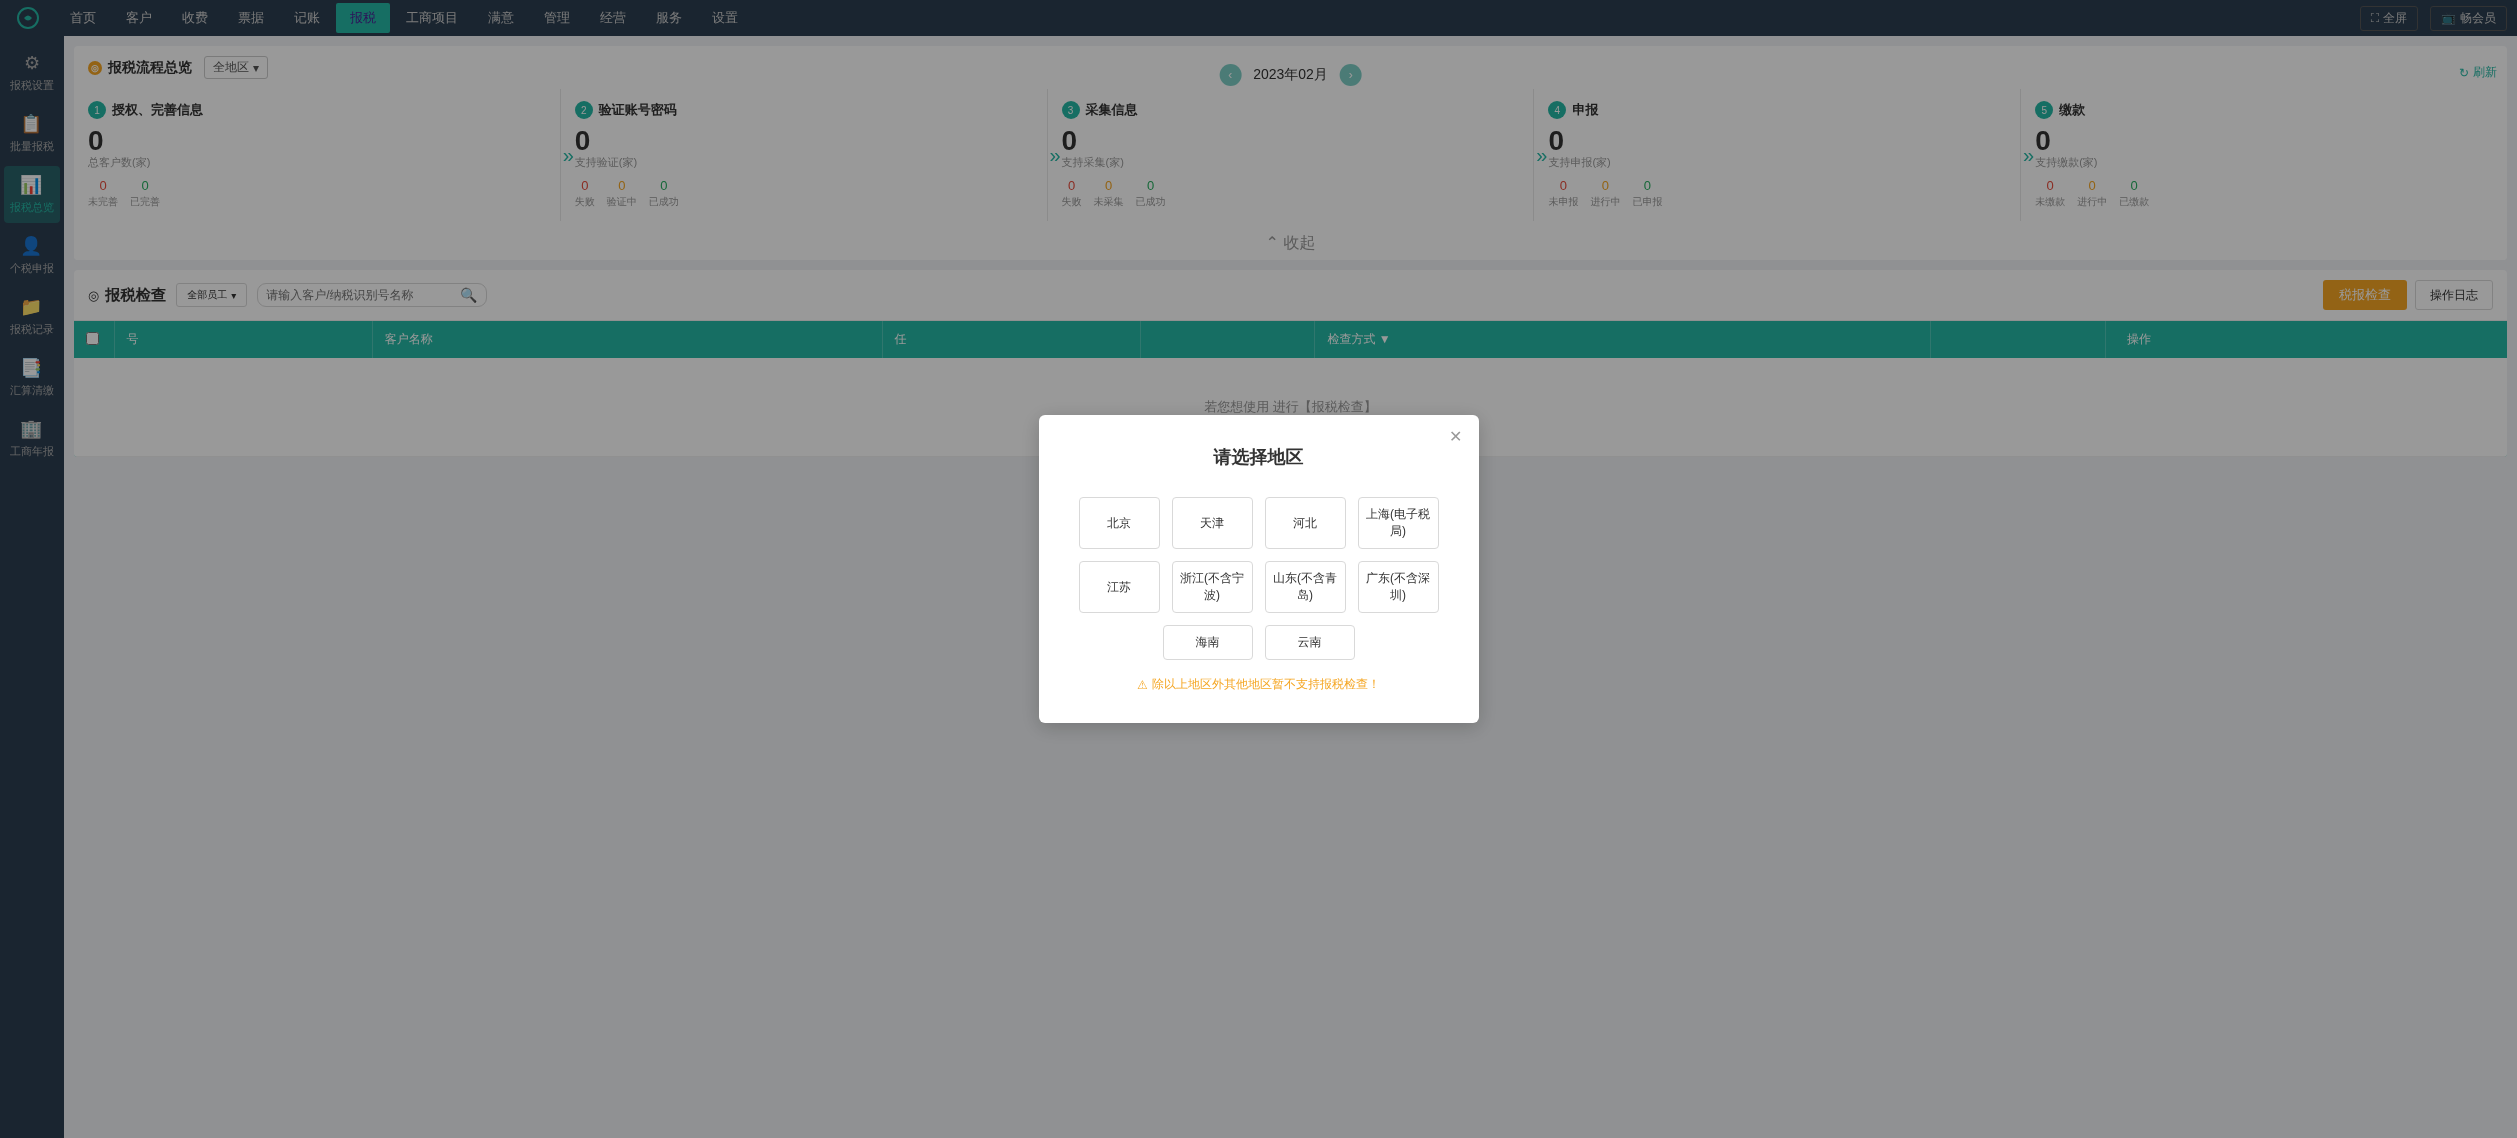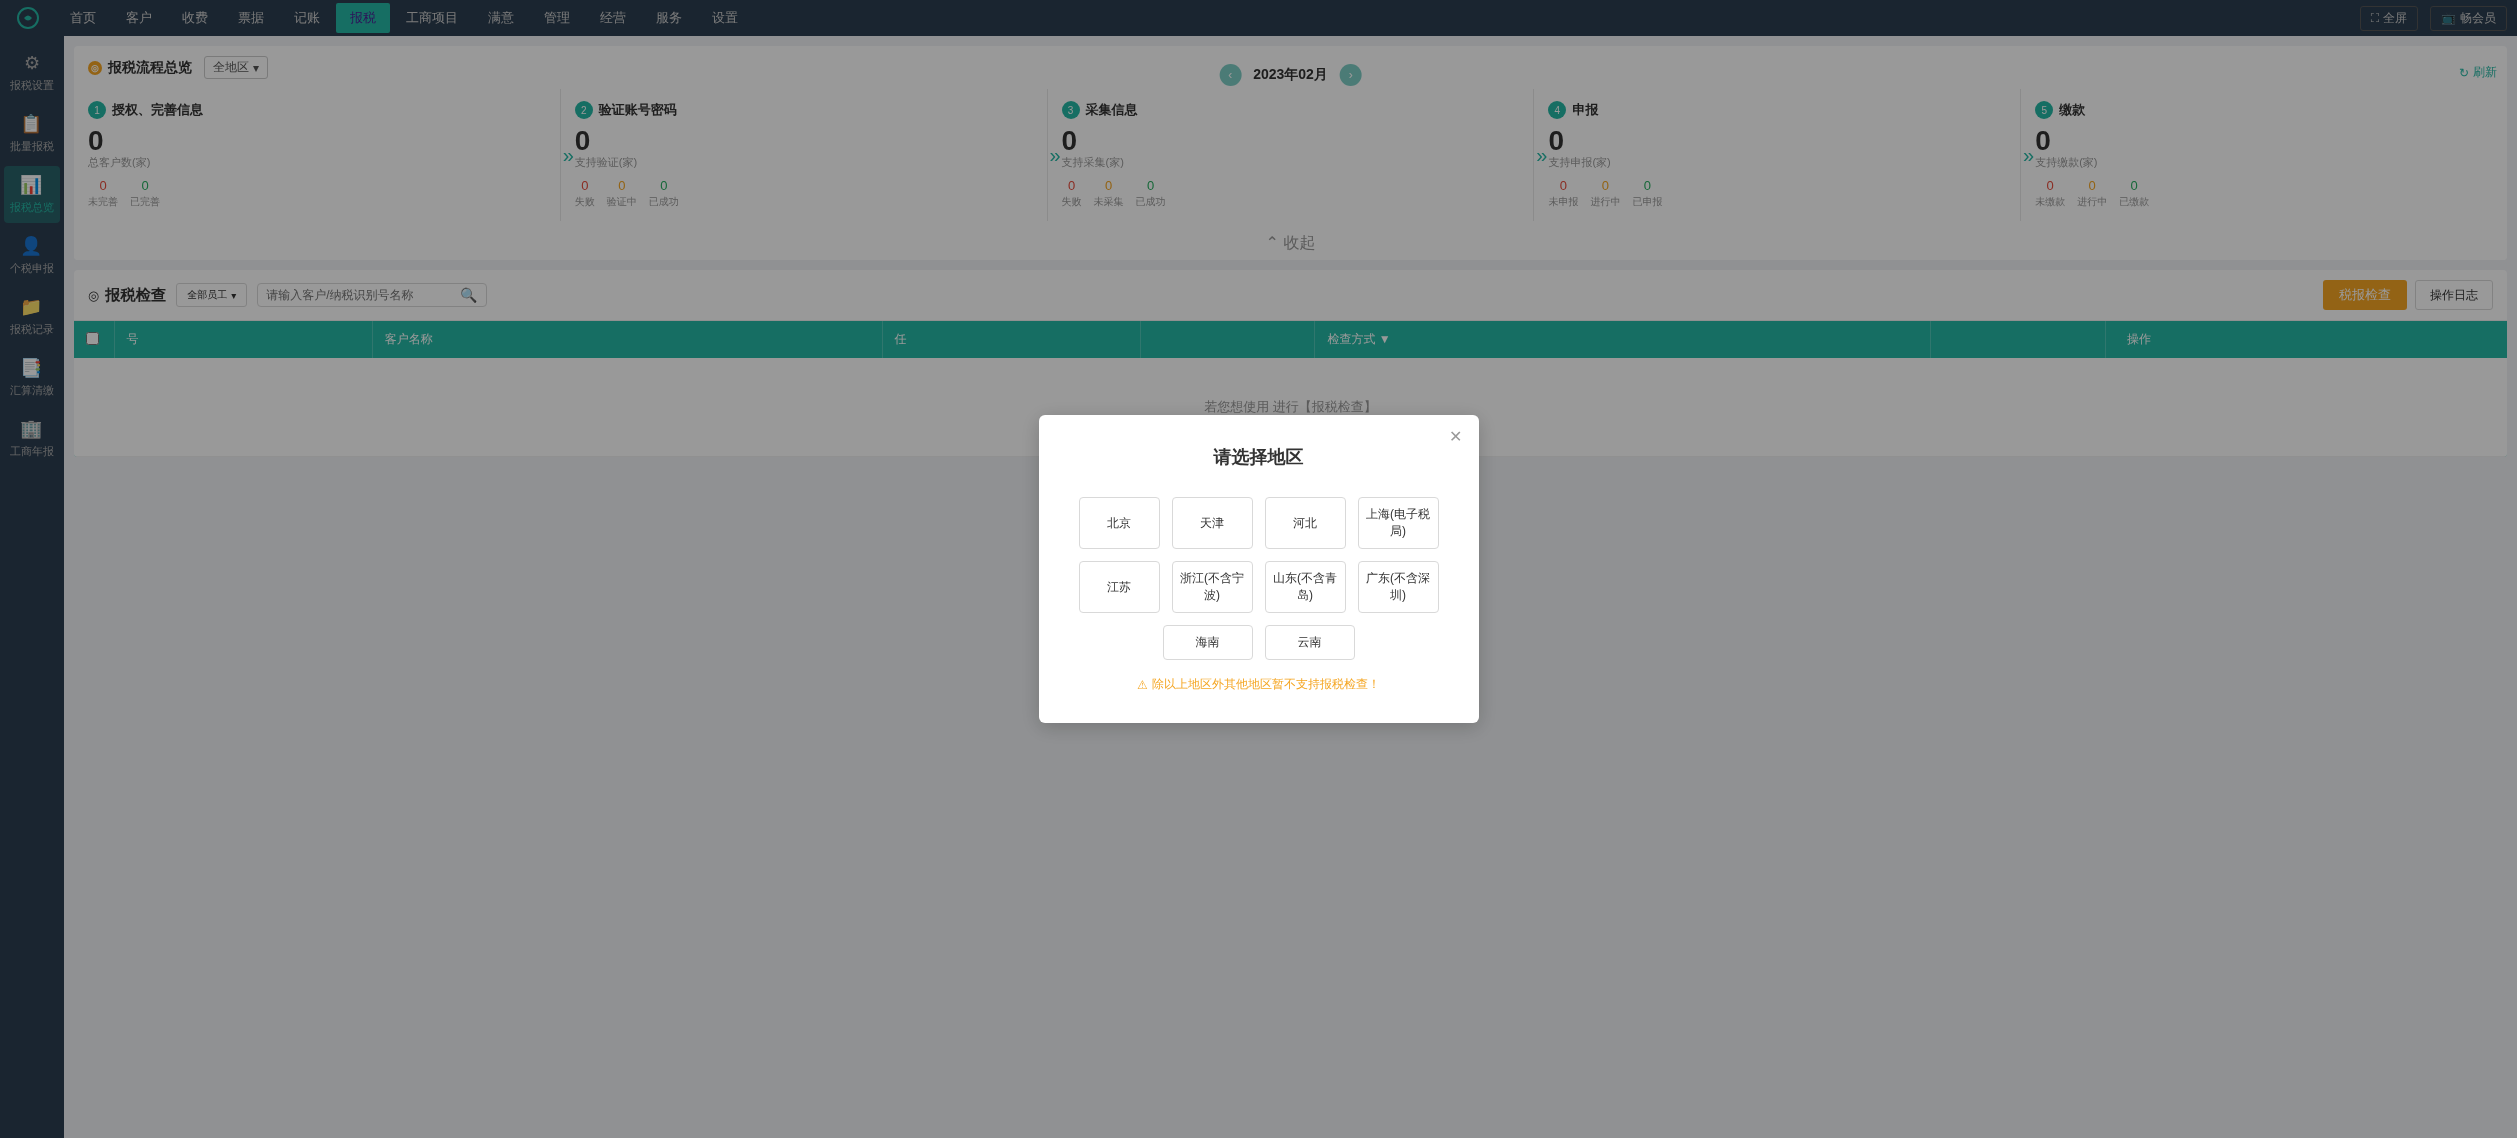--- a/index.html
+++ b/index.html
@@ -147,21 +147,21 @@
       border-radius: 50%;
       background: #7ecdc5;
       border: none;
       cursor: pointer;
       display: flex;
       align-items: center;
       justify-content: center;
       color: #fff;
       font-size: 12px;
     }
-    .date-nav .date-text { font-size: 14px; color: #333; font-weight: 700; }
+    .date-nav .date-text { font-size: 14px; color: #333; font-weight: 400; }
 
     
     .refresh-btn {
       position: absolute;
       top: 18px;
       right: 10px;
       display: flex;
       align-items: center;
       gap: 4px;
       cursor: pointer;
@@ -241,21 +241,21 @@
       cursor: pointer;
       font-size: 10px;
       display: flex;
       align-items: center;
       gap: 4px;
     }
     .search-input-wrap {
       display: flex;
       align-items: center;
       border: 1px solid #d9d9d9;
-      border-radius: 4px;
+      border-radius: 9px;
       background: #fff;
       padding: 3px 8px;
       gap: 4px;
       min-width: 220px;
     }
     .search-input-wrap input {
       border: none;
       outline: none;
       font-size: 12px;
       color: #333;

